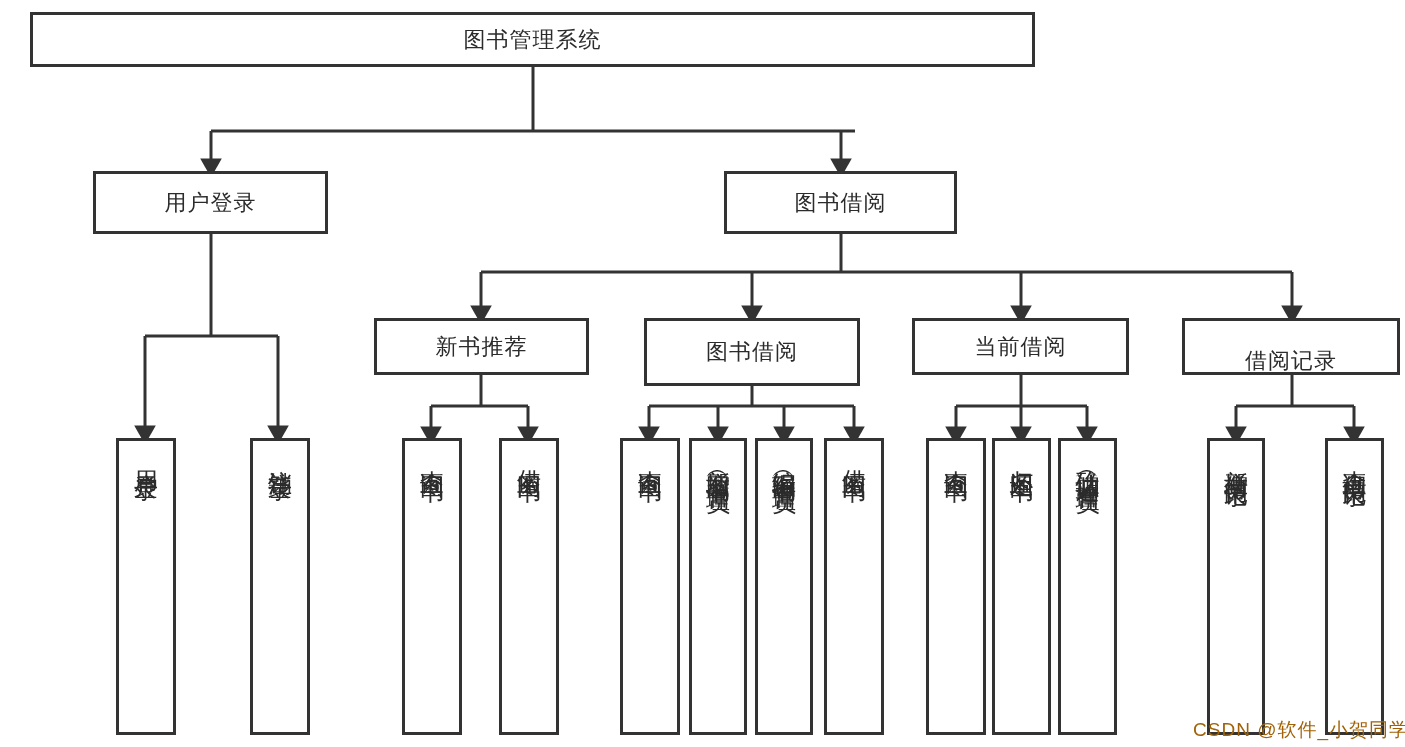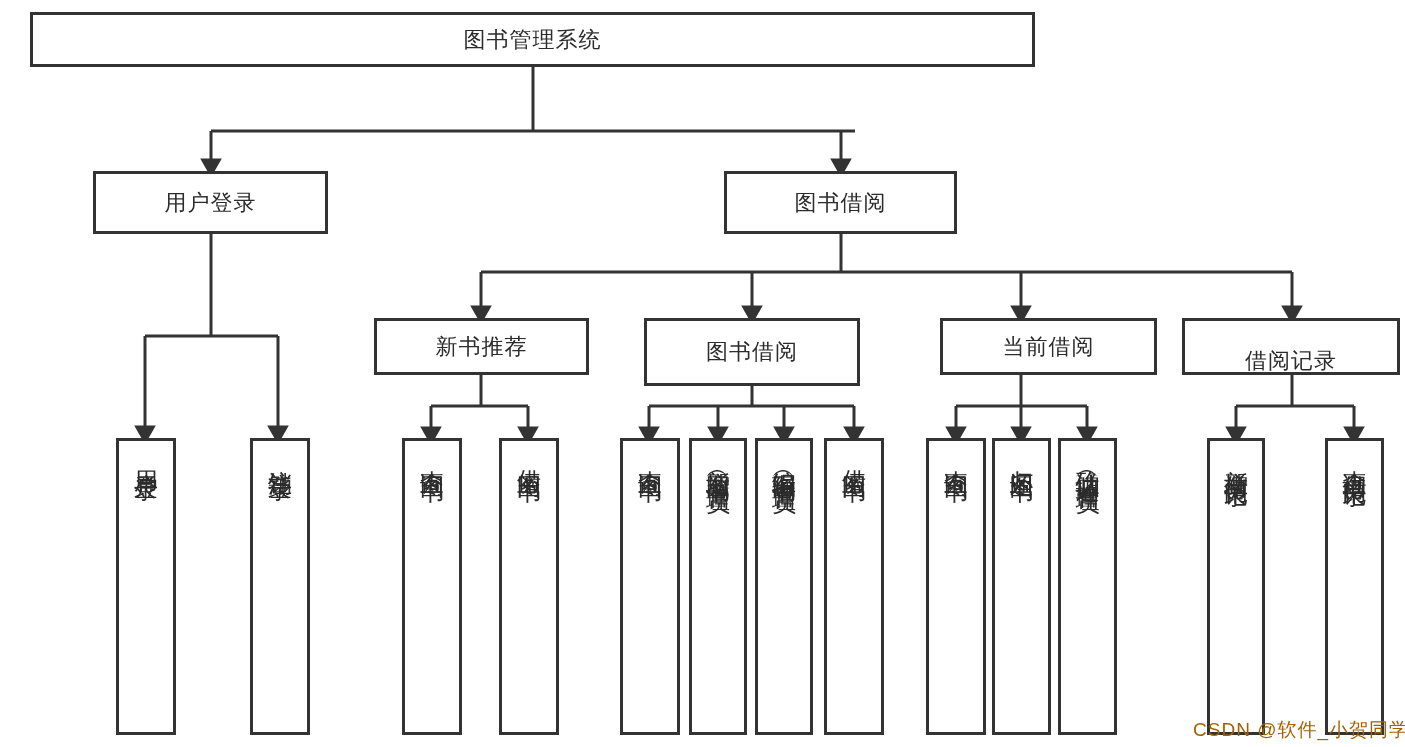--- a/index.html
+++ b/index.html
@@ -121,21 +121,21 @@
   <div class="node h-label" style="left:712px;top:171px;width:233px;height:63px;">
     <span>图书借阅</span>
   </div>
 
   <div class="node h-label" style="left:362px;top:318px;width:215px;height:57px;">
     <span>新书推荐</span>
   </div>
   <div class="node h-label" style="left:632px;top:318px;width:216px;height:68px;">
     <span>图书借阅</span>
   </div>
-  <div class="node h-label" style="left:900px;top:318px;width:217px;height:57px;margin-left:28px;">
+  <div class="node h-label" style="left:900px;top:318px;width:217px;height:57px;">
     <span>当前借阅</span>
   </div>
   <div class="node h-label" style="left:1170px;top:318px;width:218px;height:57px;align-items:flex-end;">
     <span>借阅记录</span>
   </div>
 
   <div class="node v-label" style="left:104px;top:438px;width:60px;height:297px;">
     <span class="vtext">用户登录</span>
   </div>
   <div class="node v-label" style="left:238px;top:438px;width:60px;height:297px;">

